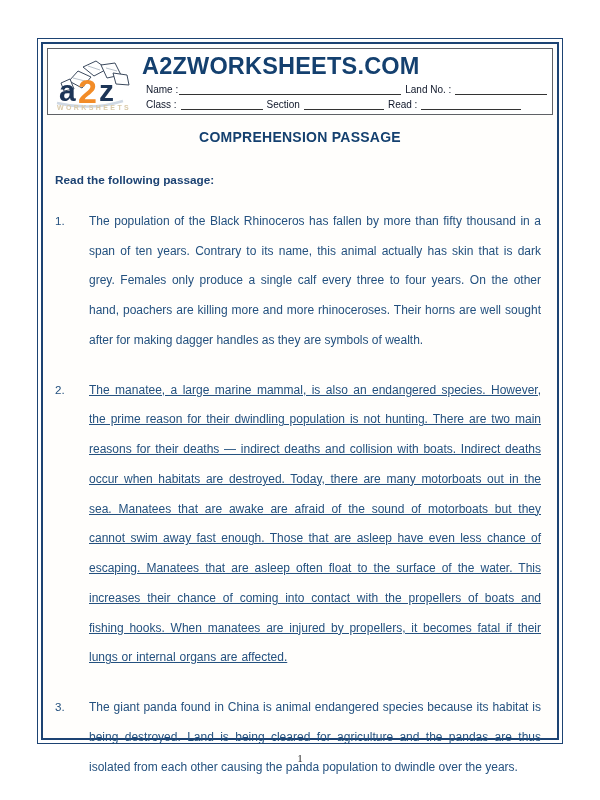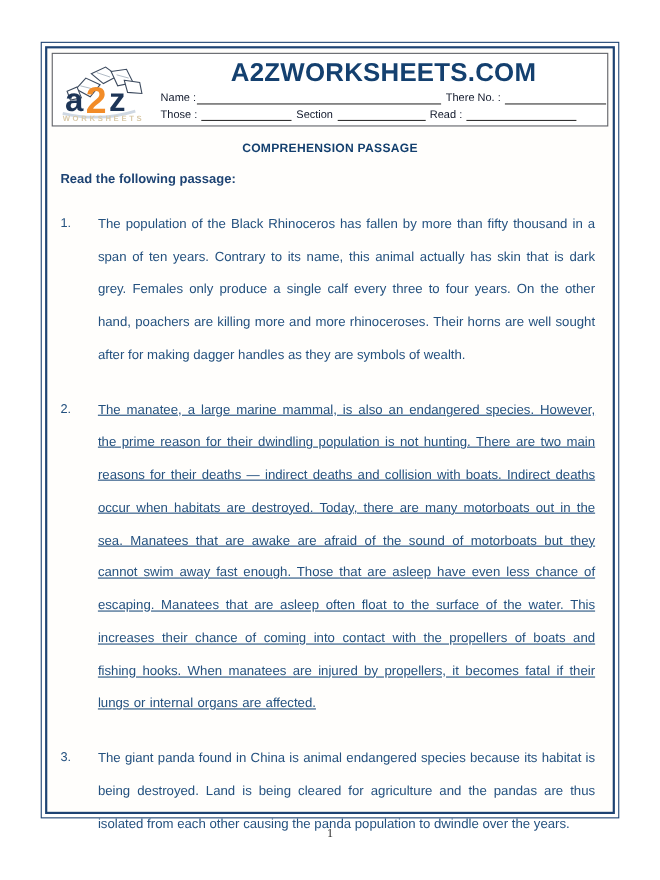--- a/index.html
+++ b/index.html
@@ -66,21 +66,20 @@
   .logo svg { display: block; }
 
   .header-right {
     flex: 1 1 auto;
     display: flex;
     flex-direction: column;
     padding: 2px 6px 2px 2px;
     box-sizing: border-box;
   }
   .site-title {
-    text-align: center;
     font-size: 23.5px;
     font-weight: bold;
     color: #14406f;
     letter-spacing: .2px;
     line-height: 1.1;
     padding: 3px 0 2px 0;
     white-space: nowrap;
   }
   .field-row {
     display: flex;
@@ -100,31 +99,31 @@
   .blank.name   { width: 222px; margin-left: 1px; }
   .blank.roll   { width: 92px; }
   .blank.cls    { width: 82px; }
   .blank.sec    { width: 80px; }
   .blank.date   { width: 100px; }
   .sp-left { }
 
   
   .sheet-title {
     text-align: center;
-    font-size: 11px;
+    font-size: 14px;
     font-weight: bold;
     color: #14406f;
     letter-spacing: .25px;
     margin-top: 14px;
   }
   .instruction {
     font-size: 11.8px;
     font-weight: bold;
     color: #1d4373;
-    margin: 14px 0 0 12px;
+    margin: 28px 0 0 12px;
   }
   .passage-list {
     margin: 0;
     padding: 0 16px 0 12px;
     list-style: none;
   }
   .passage-item {
     display: flex;
     flex-direction: row;
     margin-top: 20px;
@@ -192,26 +191,26 @@
           </svg>
         </div>
       </div>
 
       <div class="header-right">
         <div class="site-title">A2ZWORKSHEETS.COM</div>
 
         <div class="field-row">
           <span class="lbl">Name :</span>
           <span class="blank name"></span>
-          <span class="lbl">There No. :</span>
+          <span class="lbl">Land No. :</span>
           <span class="blank roll"></span>
         </div>
 
         <div class="field-row">
-          <span class="lbl">Those :</span>
+          <span class="lbl">Class :</span>
           <span class="blank cls"></span>
           <span class="lbl sp-left">Section</span>
           <span class="blank sec"></span>
           <span class="lbl sp-left">Read :</span>
           <span class="blank date"></span>
         </div>
       </div>
     </div>
 
     <div class="sheet-title">COMPREHENSION PASSAGE</div>

